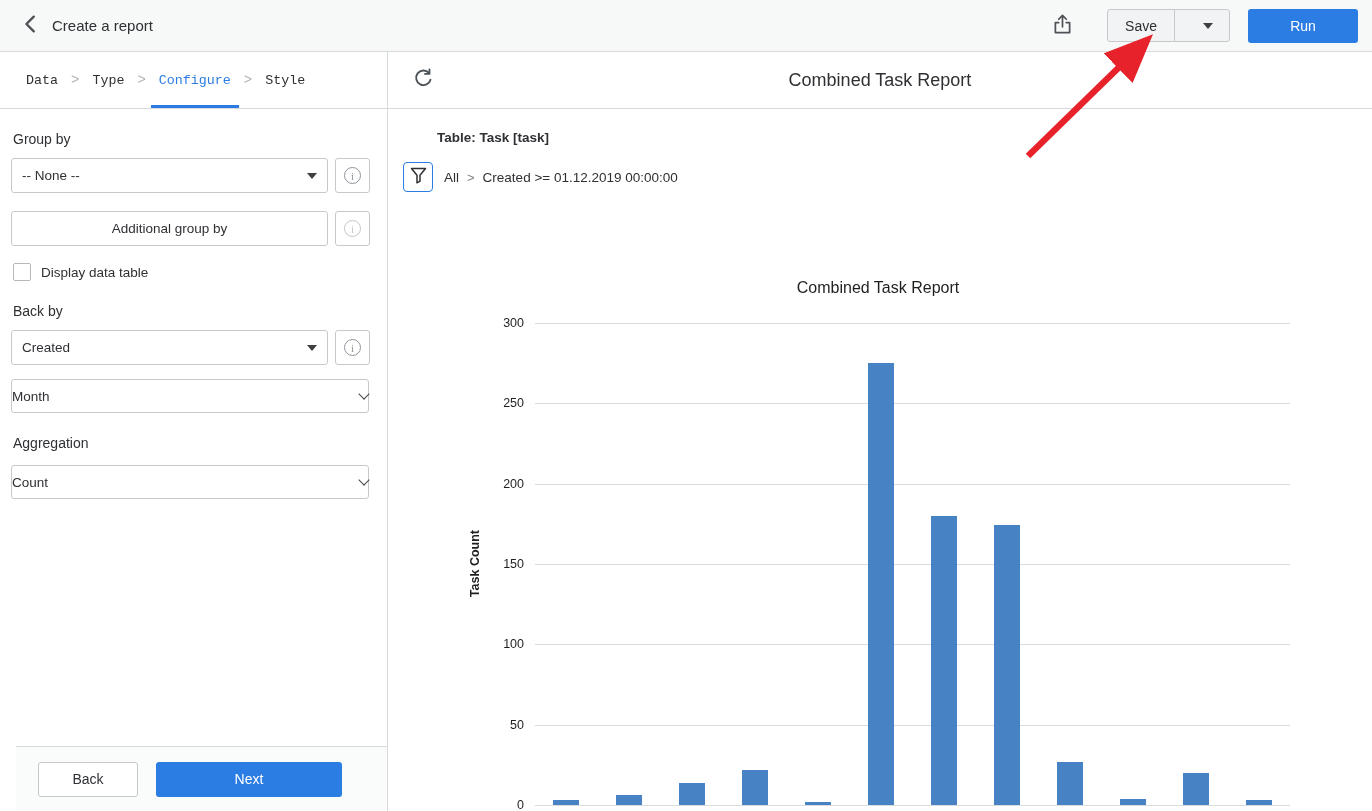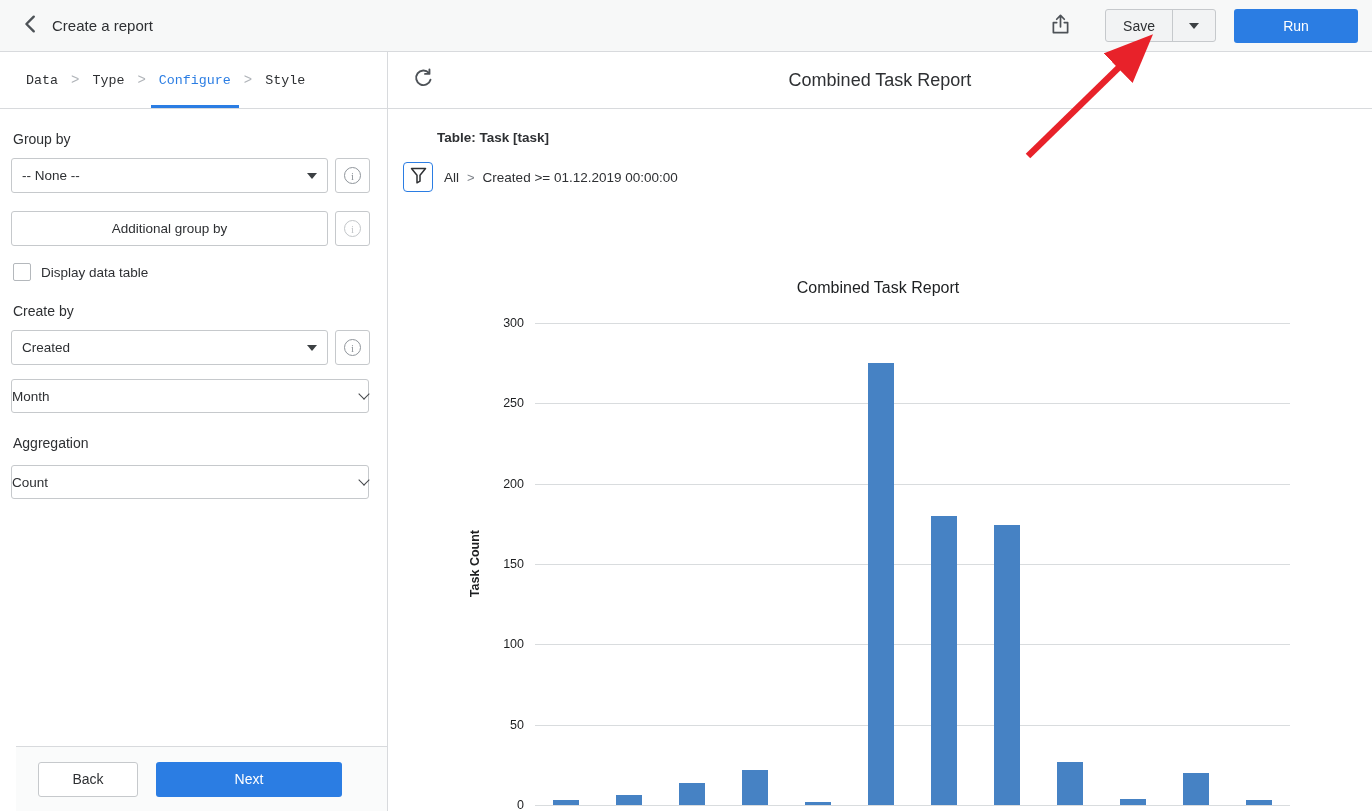--- a/index.html
+++ b/index.html
@@ -13,25 +13,25 @@
   
   .topbar {
     position:absolute; top:0; left:0; right:0; height:52px;
     background:#f7f8f8; border-bottom:1px solid #d8dadd;
     display:flex; align-items:center; padding:0 14px; z-index:5;
   }
   .back-btn { width:34px; height:36px; display:flex; align-items:center; justify-content:center; }
   .topbar-title { font-size:15px; margin-left:4px; }
   .topbar-right { margin-left:auto; display:flex; align-items:center; }
   .share-btn { width:34px; height:34px; display:flex; align-items:center; justify-content:center; margin-right:28px; }
-  .save-group { display:flex; height:33px; border:1px solid #c6c9cc; border-radius:3px; background:#f2f3f4; overflow:hidden; }
+  .save-group { display:flex; height:33px; border:1px solid #c6c9cc; border-radius:3px; background:#f2f3f4; overflow:hidden;gap:12px; }
   .save-btn { padding:0 17px; font-size:14px; display:flex; align-items:center; border-right:1px solid #c6c9cc; }
   .save-caret-btn { width:42px; display:flex; align-items:center; justify-content:center; }
   .tri-down { width:0; height:0; border-left:5px solid transparent; border-right:5px solid transparent; border-top:6px solid #3c4043; }
-  .run-btn { margin-left:18px; width:124px; height:34px; background:#2b7de3; color:#fff; border-radius:3px; font-size:14px; display:flex; align-items:center; justify-content:center; }
+  .run-btn { margin-left:18px; width:110px; height:34px; background:#2b7de3; color:#fff; border-radius:3px; font-size:14px; display:flex; align-items:center; justify-content:center; }
 
   
   .sidebar { position:absolute; top:52px; left:0; width:388px; bottom:0; border-right:1px solid #d8dadd; background:#fff; }
   .sidebar-tabs { height:57px; border-bottom:1px solid #d8dadd; display:flex; align-items:center; padding:0 18px; font-size:14px;font-family:Liberation Mono, monospace; }
   .tab { height:100%; display:flex; align-items:center; padding:3px 8px 0 8px; border-bottom:3px solid transparent; }
   .tab.active { color:#2b7de3; border-bottom-color:#2b7de3; }
   .tab-chev { color:#b0b4b9; font-size:14px; margin:0 5px; }
 
   .sidebar-form { padding:0 11px; }
   .field-label { font-size:14px; margin:22px 0 11px 2px; }
@@ -139,21 +139,21 @@
       <button class="info-btn muted">
         <span class="info-glyph">i</span>
       </button>
     </div>
 
     <div class="checkbox-row">
       <button class="checkbox" aria-checked="false"></button>
       <span class="checkbox-label">Display data table</span>
     </div>
 
-    <div class="field-label">Create by</div>
+    <div class="field-label">Back by</div>
     <div class="ctl-row">
       <button class="dropdown">
         <span class="val">Created</span>
         <span class="caret-zone">
             <span class="tri-down"></span>
           </span>
       </button>
       <button class="info-btn">
         <span class="info-glyph">i</span>
       </button>

